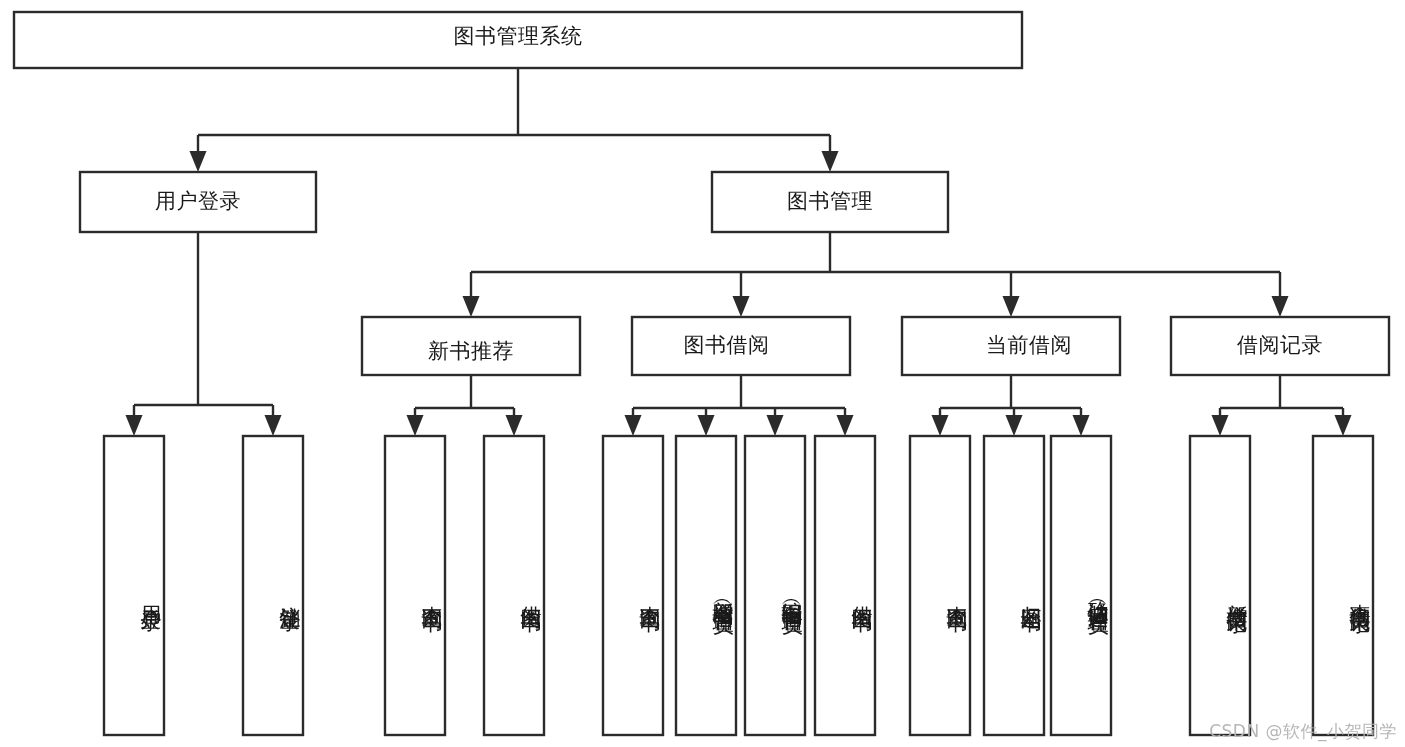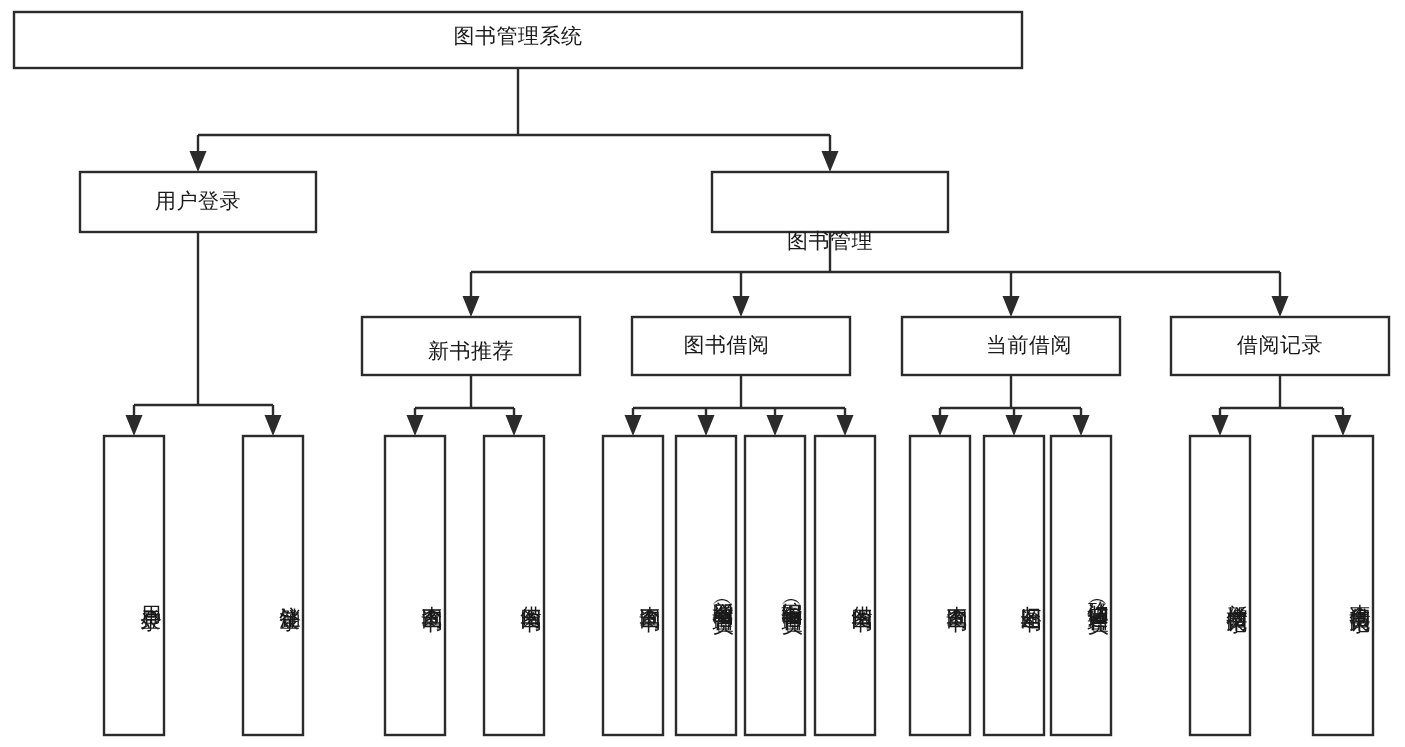--- a/index.html
+++ b/index.html
@@ -162,32 +162,33 @@
         <rect x="910" y="436" width="60" height="299" class="node-box"></rect>
         <rect x="984" y="436" width="60" height="299" class="node-box"></rect>
         <rect x="1051" y="436" width="60" height="299" class="node-box"></rect>
         <rect x="1190" y="436" width="60" height="299" class="node-box"></rect>
         <rect x="1313" y="436" width="60" height="299" class="node-box"></rect>
       </g>
   </svg>
   <div id="label-layer">
       <div class="node-label-h" style="left: 14px; top: 12px; width: 1008px; height: 50px;">图书管理系统</div>
       <div class="node-label-h" style="left: 80px; top: 172px; width: 236px; height: 60px;">用户登录</div>
-      <div class="node-label-h" style="left: 712px; top: 172px; width: 236px; height: 60px; margin-top: 40px;">图书管理</div>
+      <div class="node-label-h" style="left: 712px; top: 172px; width: 236px; height: 60px;">图书管理</div>
       <div class="node-label-h" style="left: 362px; top: 317px; width: 218px; height: 70px;">新书推荐</div>
       <div class="node-label-h" style="left: 632px; top: 317px; width: 189px; height: 58px;">图书借阅</div>
       <div class="node-label-h" style="left: 902px; top: 317px; width: 254px; height: 58px;">当前借阅</div>
       <div class="node-label-h" style="left: 1171px; top: 317px; width: 218px; height: 58px;">借阅记录</div>
       <div class="node-label-v" style="left: 104px; top: 436px; width: 60px; height: 285px; padding-top: 14px;">用户登录</div>
       <div class="node-label-v" style="left: 243px; top: 436px; width: 60px; height: 285px; padding-top: 14px;">注销登录</div>
       <div class="node-label-v" style="left: 385px; top: 436px; width: 60px; height: 285px; padding-top: 14px;">查询图书</div>
       <div class="node-label-v" style="left: 484px; top: 436px; width: 60px; height: 285px; padding-top: 14px;">借阅图书</div>
       <div class="node-label-v" style="left: 603px; top: 436px; width: 60px; height: 285px; padding-top: 14px;">查询图书</div>
       <div class="node-label-v" style="left: 676px; top: 436px; width: 60px; height: 285px; padding-top: 14px;">新增图书（管理员）</div>
       <div class="node-label-v" style="left: 745px; top: 436px; width: 60px; height: 285px; padding-top: 14px;">编辑图书（管理员）</div>
       <div class="node-label-v" style="left: 815px; top: 436px; width: 60px; height: 285px; padding-top: 14px;">借阅图书</div>
       <div class="node-label-v" style="left: 910px; top: 436px; width: 60px; height: 285px; padding-top: 14px;">查询图书</div>
       <div class="node-label-v" style="left: 984px; top: 436px; width: 60px; height: 285px; padding-top: 14px;">归还图书</div>
       <div class="node-label-v" style="left: 1051px; top: 436px; width: 60px; height: 285px; padding-top: 14px;">确认归还（管理员）</div>
       <div class="node-label-v" style="left: 1190px; top: 436px; width: 60px; height: 285px; padding-top: 14px;">新增借阅记录</div>
       <div class="node-label-v" style="left: 1313px; top: 436px; width: 60px; height: 285px; padding-top: 14px;">查询借阅记录</div>
     </div>
+  <div class="watermark">CSDN @软件_小贺同学</div>
 </div>
 
 </body></html>

